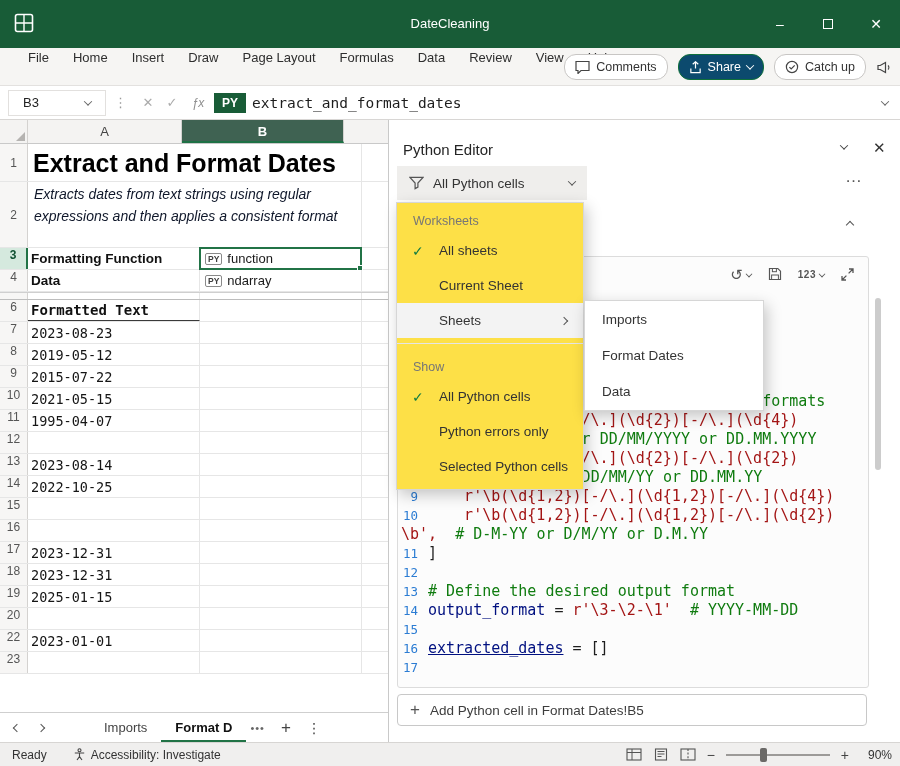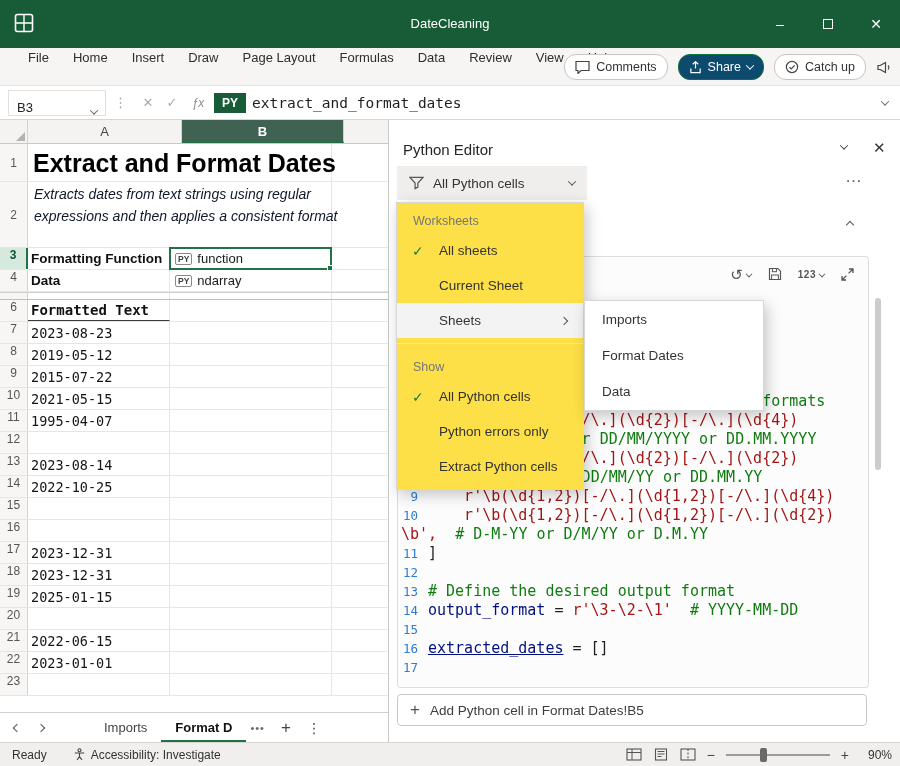--- a/index.html
+++ b/index.html
@@ -22,42 +22,42 @@
   .ribbon-right { position:absolute; right:8px; top:0; height:38px; display:flex; align-items:center; gap:10px; }
   .btn-outline { border:1px solid #c8c6c4; border-radius:12px; background:#fff; height:26px; padding:0 10px; font-size:12.5px; display:flex; align-items:center; gap:6px; color:#333; white-space:nowrap; }
   .btn-share { background:#0c4a6e; color:#fff; border:1px solid #0f703b; }
   .chev { display:inline-block; width:6px; height:6px; border-right:1.5px solid currentColor; border-bottom:1.5px solid currentColor; transform:rotate(45deg) translate(-1px,-1px); }
   .chev.up { transform:rotate(-135deg); }
   .chev.right { transform:rotate(-45deg); }
   .chev.left { transform:rotate(135deg); }
 
   
   .fbar { position:absolute; top:86px; left:0; right:0; height:34px; background:#fff; border-bottom:1px solid #d8d6d4; display:flex; align-items:center; }
-  .namebox { width:98px; height:26px; margin-left:8px; border:1px solid #e2e0de; display:flex; align-items:flex-end; justify-content:space-between; padding:0 8px; font-size:13px; color:#222; }
+  .namebox { width:98px; height:26px; margin-left:8px; border:1px solid #e2e0de; display:flex; align-items:center; justify-content:space-between; padding:0 14px; font-size:13px; color:#222; }
   .fb-dots { color:#9a9a9a; margin:0 8px; font-size:13px; letter-spacing:1px; }
   .fb-gray { color:#ababab; width:24px; text-align:center; font-size:13px; }
   .fb-fx { color:#8f8f8f; font-size:12px; font-style:italic; width:28px; text-align:center; }
   .py-badge { background:#185c37; color:#fff; font-weight:bold; font-size:12px; padding:3px 8px; margin:0 6px 0 2px; }
   .fb-text { font-family:"DejaVu Sans Mono",monospace; font-size:14.5px; color:#1d1d1d; }
   .fb-expand { position:absolute; right:12px; color:#666; }
 
   
   .grid { position:absolute; top:120px; left:0; width:388px; height:592px; overflow:hidden; background:#fff; }
   .ghead { display:flex; height:24px; border-bottom:1px solid #c9c9c9; }
   .hcell { background:#f4f3f2; border-right:1px solid #d4d2d0; font-size:13px; color:#444; text-align:center; line-height:24px; }
   .hcorner { width:28px; position:relative; }
   .hcorner .tri { position:absolute; right:2px; bottom:2px; width:0; height:0; border-left:9px solid transparent; border-bottom:9px solid #b5b3b1; }
   .hA { width:154px; }
   .hB { width:162px; background:#3f6252; color:#fff; border-bottom:2px solid #1e7145; font-weight:bold; }
   .hC { width:44px; border-right:none; }
   .grow { display:flex; border-bottom:1px solid #e6e6e6; height:22px; position:relative; }
   .rnum { width:28px; flex:none; background:#f7f6f5; border-right:1px solid #d4d2d0; text-align:center; font-size:12px; color:#555; }
   .rnum.sel { background:#d5e9de; color:#0f5132; font-weight:bold; border-right:2px solid #217346; }
   .gc { flex:none; }
-  .ca { width:142px; border-right:1px solid #e6e6e6; }
+  .ca { width:172px; border-right:1px solid #e6e6e6; }
   .cb { width:162px; border-right:1px solid #e6e6e6; }
   .cc { width:44px; }
   .noline .ca { border-right:none; }
   .r1 { height:38px; }
   .r1 .rnum { line-height:38px; }
   .title-sp { position:absolute; left:33px; top:1px; font-size:25px; font-weight:bold; color:#000; white-space:nowrap; line-height:36px; }
   .r2 { height:66px; }
   .sub-sp { position:absolute; left:34px; top:1px; width:320px; font-size:14px; font-style:italic; color:#0f172a; line-height:22px; }
   .blabel { font-size:13.5px; font-weight:bold; color:#111; line-height:22px; padding-left:3px; white-space:nowrap; }
   .pycell { display:flex; align-items:center; gap:5px; height:100%; padding-left:5px; font-size:13px; color:#1a1a1a; }
@@ -359,26 +359,20 @@
           <div class="gc cb"></div>
           <div class="gc cc"></div>
         </div>
         <div class="grow">
           <div class="rnum">20</div>
           <div class="gc ca gval"></div>
           <div class="gc cb"></div>
           <div class="gc cc"></div>
         </div>
         <div class="grow">
-          <div class="rnum">21</div>
-          <div class="gc ca gval">2022-06-15</div>
-          <div class="gc cb"></div>
-          <div class="gc cc"></div>
-        </div>
-        <div class="grow">
           <div class="rnum">22</div>
           <div class="gc ca gval">2023-01-01</div>
           <div class="gc cb"></div>
           <div class="gc cc"></div>
         </div>
         <div class="grow">
           <div class="rnum">23</div>
           <div class="gc ca gval"></div>
           <div class="gc cb"></div>
           <div class="gc cc"></div>
@@ -526,21 +520,21 @@
     <div class="dd-sep"></div>
     <div class="dd-header">Show</div>
     <div class="dd-item">
       <span class="dd-check">✓</span>
       <span>All Python cells</span>
     </div>
     <div class="dd-item">
       <span>Python errors only</span>
     </div>
     <div class="dd-item">
-      <span>Extract Python cells</span>
+      <span>Selected Python cells</span>
     </div>
   </div>
 
   <div class="dd-sub">
     <div class="dd-item">
       <span>Imports</span>
     </div>
     <div class="dd-item">
       <span>Format Dates</span>
     </div>

